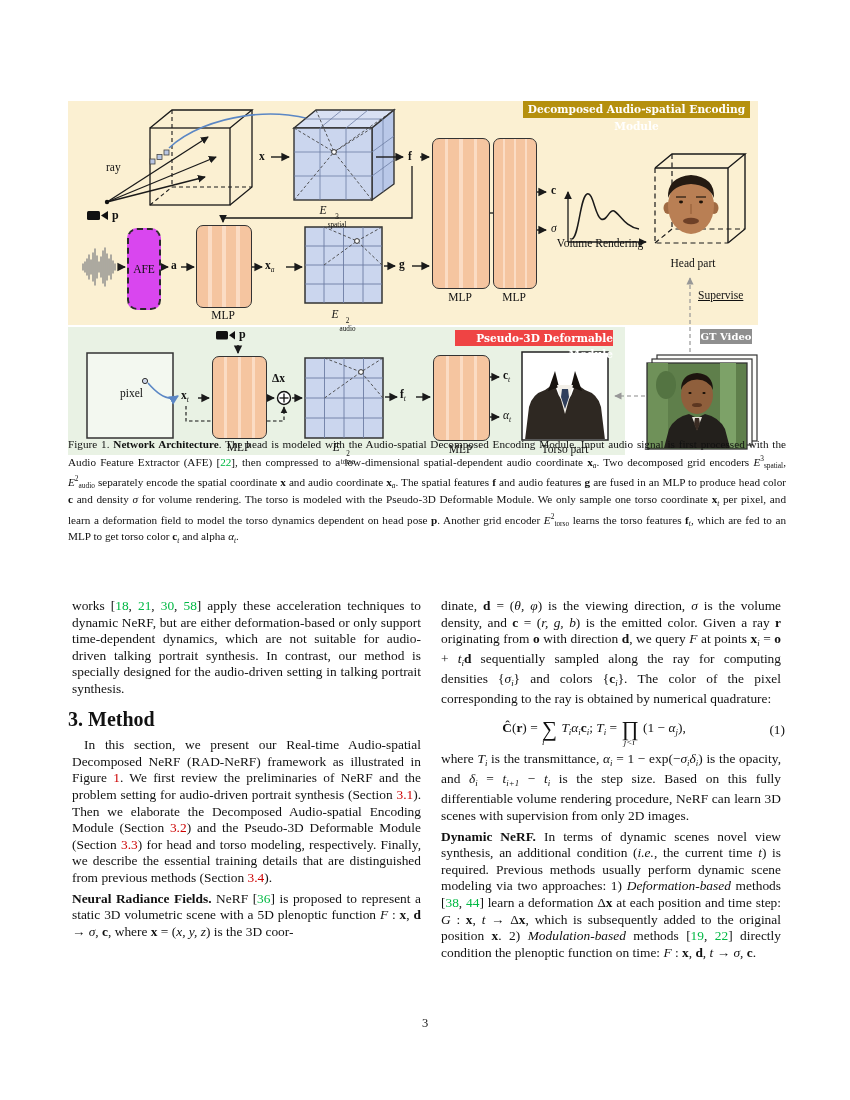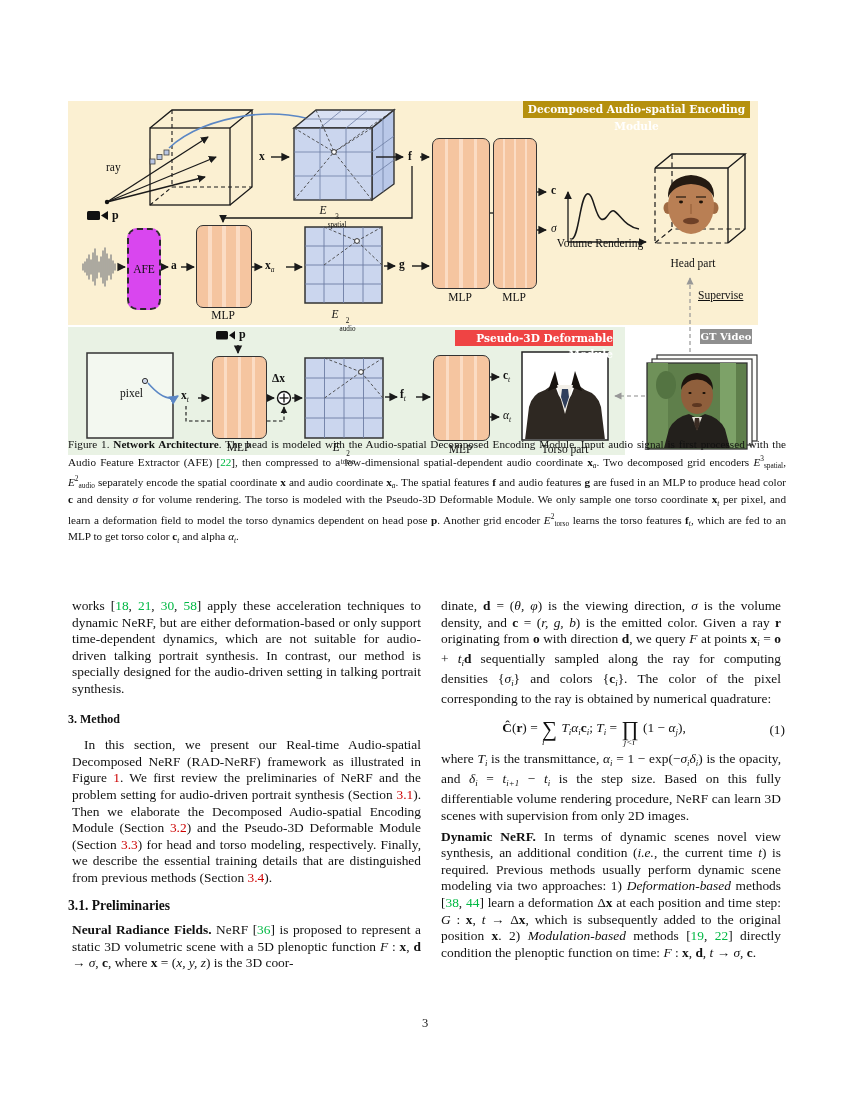--- a/index.html
+++ b/index.html
@@ -27,21 +27,21 @@
 
   
   .caption{position:absolute;left:68px;top:438px;width:718px;font-size:11.2px;line-height:13.6px;text-align:justify;}
 
   
   .col{position:absolute;top:594px;font-size:13.4px;line-height:16.6px;text-align:justify;}
   .col-left{left:68px;width:357px;}
   .col-right{left:437px;width:348px;}
   .col p{margin:4px;}
   .col p.indent{text-indent:12px;}
-  .h-method{font-size:12px;font-weight:bold;margin:13px 0 10px 0;text-align:left;}
+  .h-method{font-size:20px;font-weight:bold;margin:13px 0 10px 0;text-align:left;}
   .h-prelim{font-size:13.6px;font-weight:bold;margin:11px 0 8px 0;text-align:left;}
 
   
   .b{font-weight:bold;}
   .i{font-style:italic;}
   .m{font-style:italic;}
   .bm{font-weight:bold;}
   .g{color:#00B843;}
   .r{color:#CC0000;}
   .sup{font-size:66%;vertical-align:4.5px;}
@@ -350,21 +350,20 @@
     <div class="lbl" style="left:435px;top:309px;"><span class="it">α</span><span class="fsub">t</span></div>
     <div class="lbl center" style="left:454px;top:343px;width:86px;">Torso part</div>
   </div>
 
   <div class="caption"><span>Figure 1. </span><span class="b">Network Architecture</span><span>. The head is modeled with the Audio-spatial Decomposed Encoding Module. Input audio signal is first processed with the Audio Feature Extractor (AFE) [</span><span class="g">22</span><span>], then compressed to a low-dimensional spatial-dependent audio coordinate </span><span class="bm">x</span><span class="subm">a</span><span>. Two decomposed grid encoders </span><span class="m">E</span><span class="sup">3</span><span class="subr">spatial</span><span>, </span><span class="m">E</span><span class="sup">2</span><span class="subr">audio</span><span> separately encode the spatial coordinate </span><span class="bm">x</span><span> and audio coordinate </span><span class="bm">x</span><span class="subm">a</span><span>. The spatial features </span><span class="bm">f</span><span> and audio features </span><span class="bm">g</span><span> are fused in an MLP to produce head color </span><span class="bm">c</span><span> and density </span><span class="m">σ</span><span> for volume rendering. The torso is modeled with the Pseudo-3D Deformable Module. We only sample one torso coordinate </span><span class="bm">x</span><span class="subm">t</span><span> per pixel, and learn a deformation field to model the torso dynamics dependent on head pose </span><span class="bm">p</span><span>. Another grid encoder </span><span class="m">E</span><span class="sup">2</span><span class="subr">torso</span><span> learns the torso features </span><span class="bm">f</span><span class="subm">t</span><span>, which are fed to an MLP to get torso color </span><span class="bm">c</span><span class="subm">t</span><span> and alpha </span><span class="m">α</span><span class="subm">t</span><span>.</span></div>
 
   <div class="col col-left">
     <p><span>works [</span><span class="g">18</span><span>, </span><span class="g">21</span><span>, </span><span class="g">30</span><span>, </span><span class="g">58</span><span>] apply these acceleration techniques to dynamic NeRF, but are either deformation-based or only support time-dependent dynamics, which are not suitable for audio-driven talking portrait synthesis. In contrast, our method is specially designed for the audio-driven setting in talking portrait synthesis.</span></p>
     <div class="h-method">3. Method</div>
     <p class="indent"><span>In this section, we present our Real-time Audio-spatial Decomposed NeRF (RAD-NeRF) framework as illustrated in Figure </span><span class="r">1</span><span>. We first review the preliminaries of NeRF and the problem setting for audio-driven portrait synthesis (Section </span><span class="r">3.1</span><span>). Then we elaborate the Decomposed Audio-spatial Encoding Module (Section </span><span class="r">3.2</span><span>) and the Pseudo-3D Deformable Module (Section </span><span class="r">3.3</span><span>) for head and torso modeling, respectively. Finally, we describe the essential training details that are distinguished from previous methods (Section </span><span class="r">3.4</span><span>).</span></p>
-    <div class="h-prelim">3.1. Preliminaries</div>
     <p><span class="b">Neural Radiance Fields.</span><span> NeRF [</span><span class="g">36</span><span>] is proposed to represent a static 3D volumetric scene with a 5D plenoptic function </span><span class="m">F</span><span> : </span><span class="bm">x</span><span>, </span><span class="bm">d</span><span> → </span><span class="m">σ</span><span>, </span><span class="bm">c</span><span>, where </span><span class="bm">x</span><span> = (</span><span class="m">x, y, z</span><span>) is the 3D coor-</span></p>
   </div>
 
   <div class="col col-right">
     <p><span>dinate, </span><span class="bm">d</span><span> = (</span><span class="m">θ, φ</span><span>) is the viewing direction, </span><span class="m">σ</span><span> is the volume density, and </span><span class="bm">c</span><span> = (</span><span class="m">r, g, b</span><span>) is the emitted color. Given a ray </span><span class="bm">r</span><span> originating from </span><span class="bm">o</span><span> with direction </span><span class="bm">d</span><span>, we query </span><span class="m">F</span><span> at points </span><span class="bm">x</span><span class="subm">i</span><span> = </span><span class="bm">o</span><span> + </span><span class="m">t</span><span class="subm">i</span><span class="bm">d</span><span> sequentially sampled along the ray for computing densities {</span><span class="m">σ</span><span class="subm">i</span><span>} and colors {</span><span class="bm">c</span><span class="subm">i</span><span>}. The color of the pixel corresponding to the ray is obtained by numerical quadrature:</span></p>
     <div class="eq-row">
       <span class="eq-body"><span class="bm">Ĉ</span><span>(</span><span class="bm">r</span><span>) = </span><span class="bigop">∑</span><span class="below">i</span><span> </span><span class="m">T</span><span class="subm">i</span><span class="m">α</span><span class="subm">i</span><span class="bm">c</span><span class="subm">i</span><span>;  </span><span class="m">T</span><span class="subm">i</span><span> = </span><span class="bigop">∏</span><span class="below">j&lt;i</span><span> (1 − </span><span class="m">α</span><span class="subm">j</span><span>),</span></span>
       <span class="eq-num">(1)</span>
     </div>
     <p><span>where </span><span class="m">T</span><span class="subm">i</span><span> is the transmittance, </span><span class="m">α</span><span class="subm">i</span><span> = 1 − exp(−</span><span class="m">σ</span><span class="subm">i</span><span class="m">δ</span><span class="subm">i</span><span>) is the opacity, and </span><span class="m">δ</span><span class="subm">i</span><span> = </span><span class="m">t</span><span class="subm">i+1</span><span> − </span><span class="m">t</span><span class="subm">i</span><span> is the step size. Based on this fully differentiable volume rendering procedure, NeRF can learn 3D scenes with supervision from only 2D images.</span></p>

